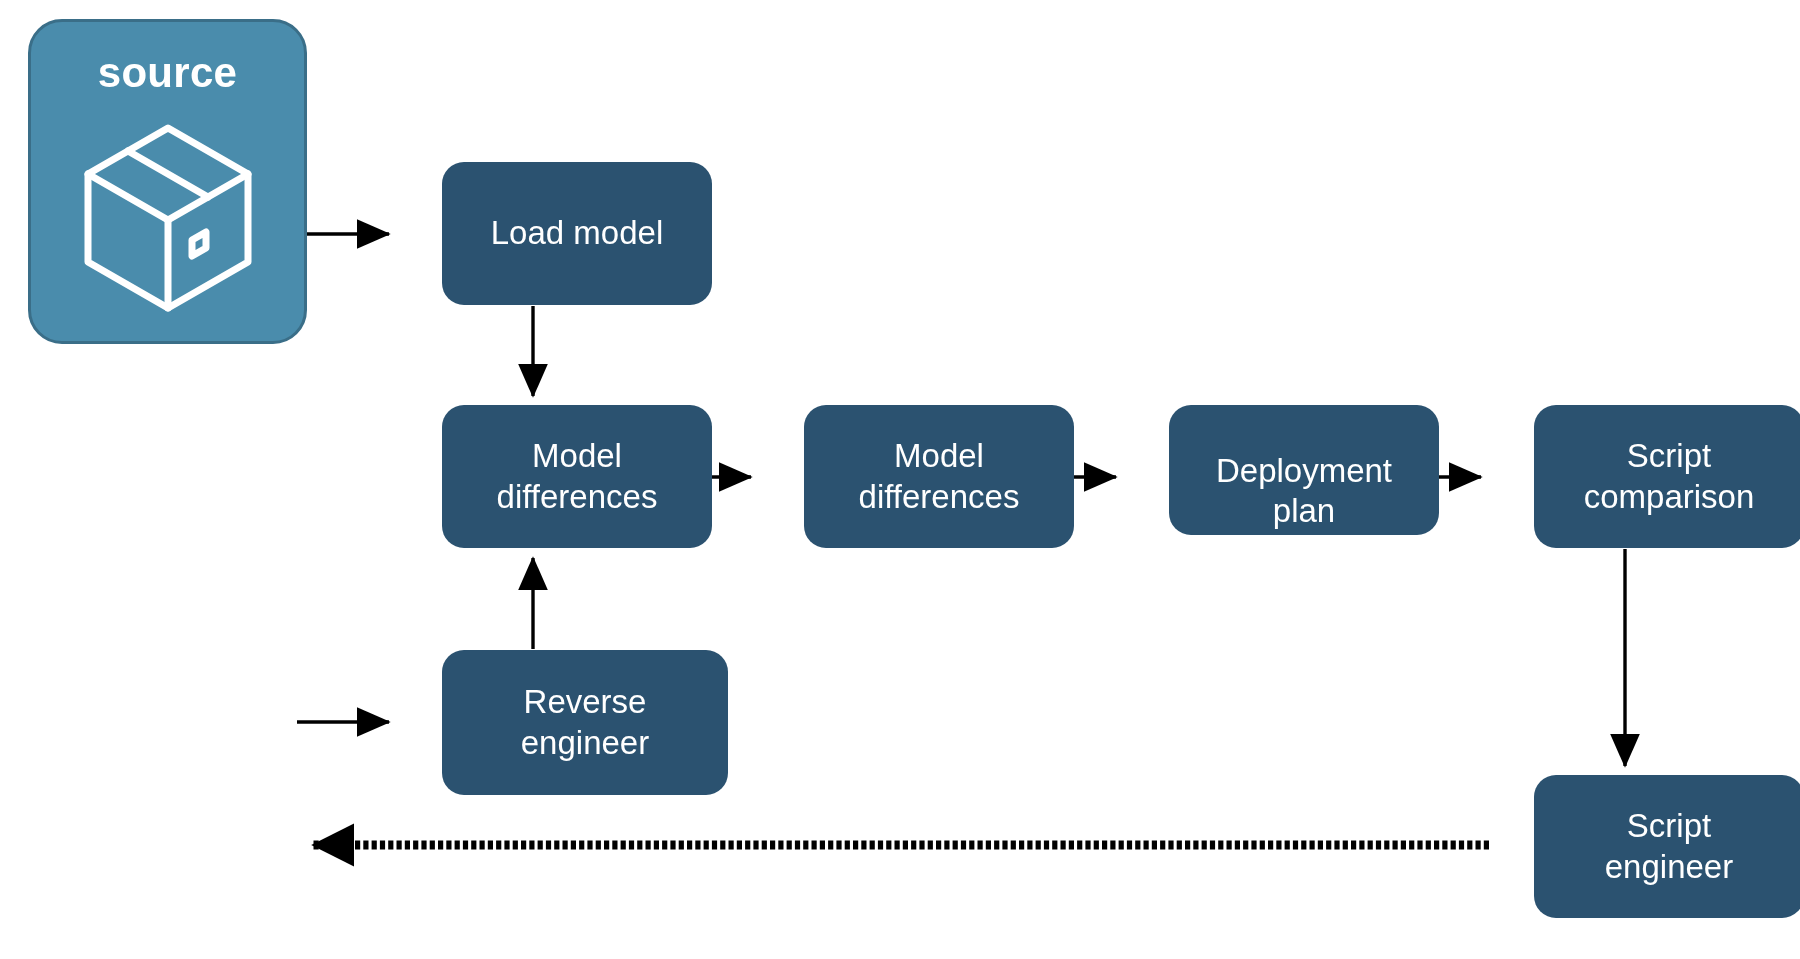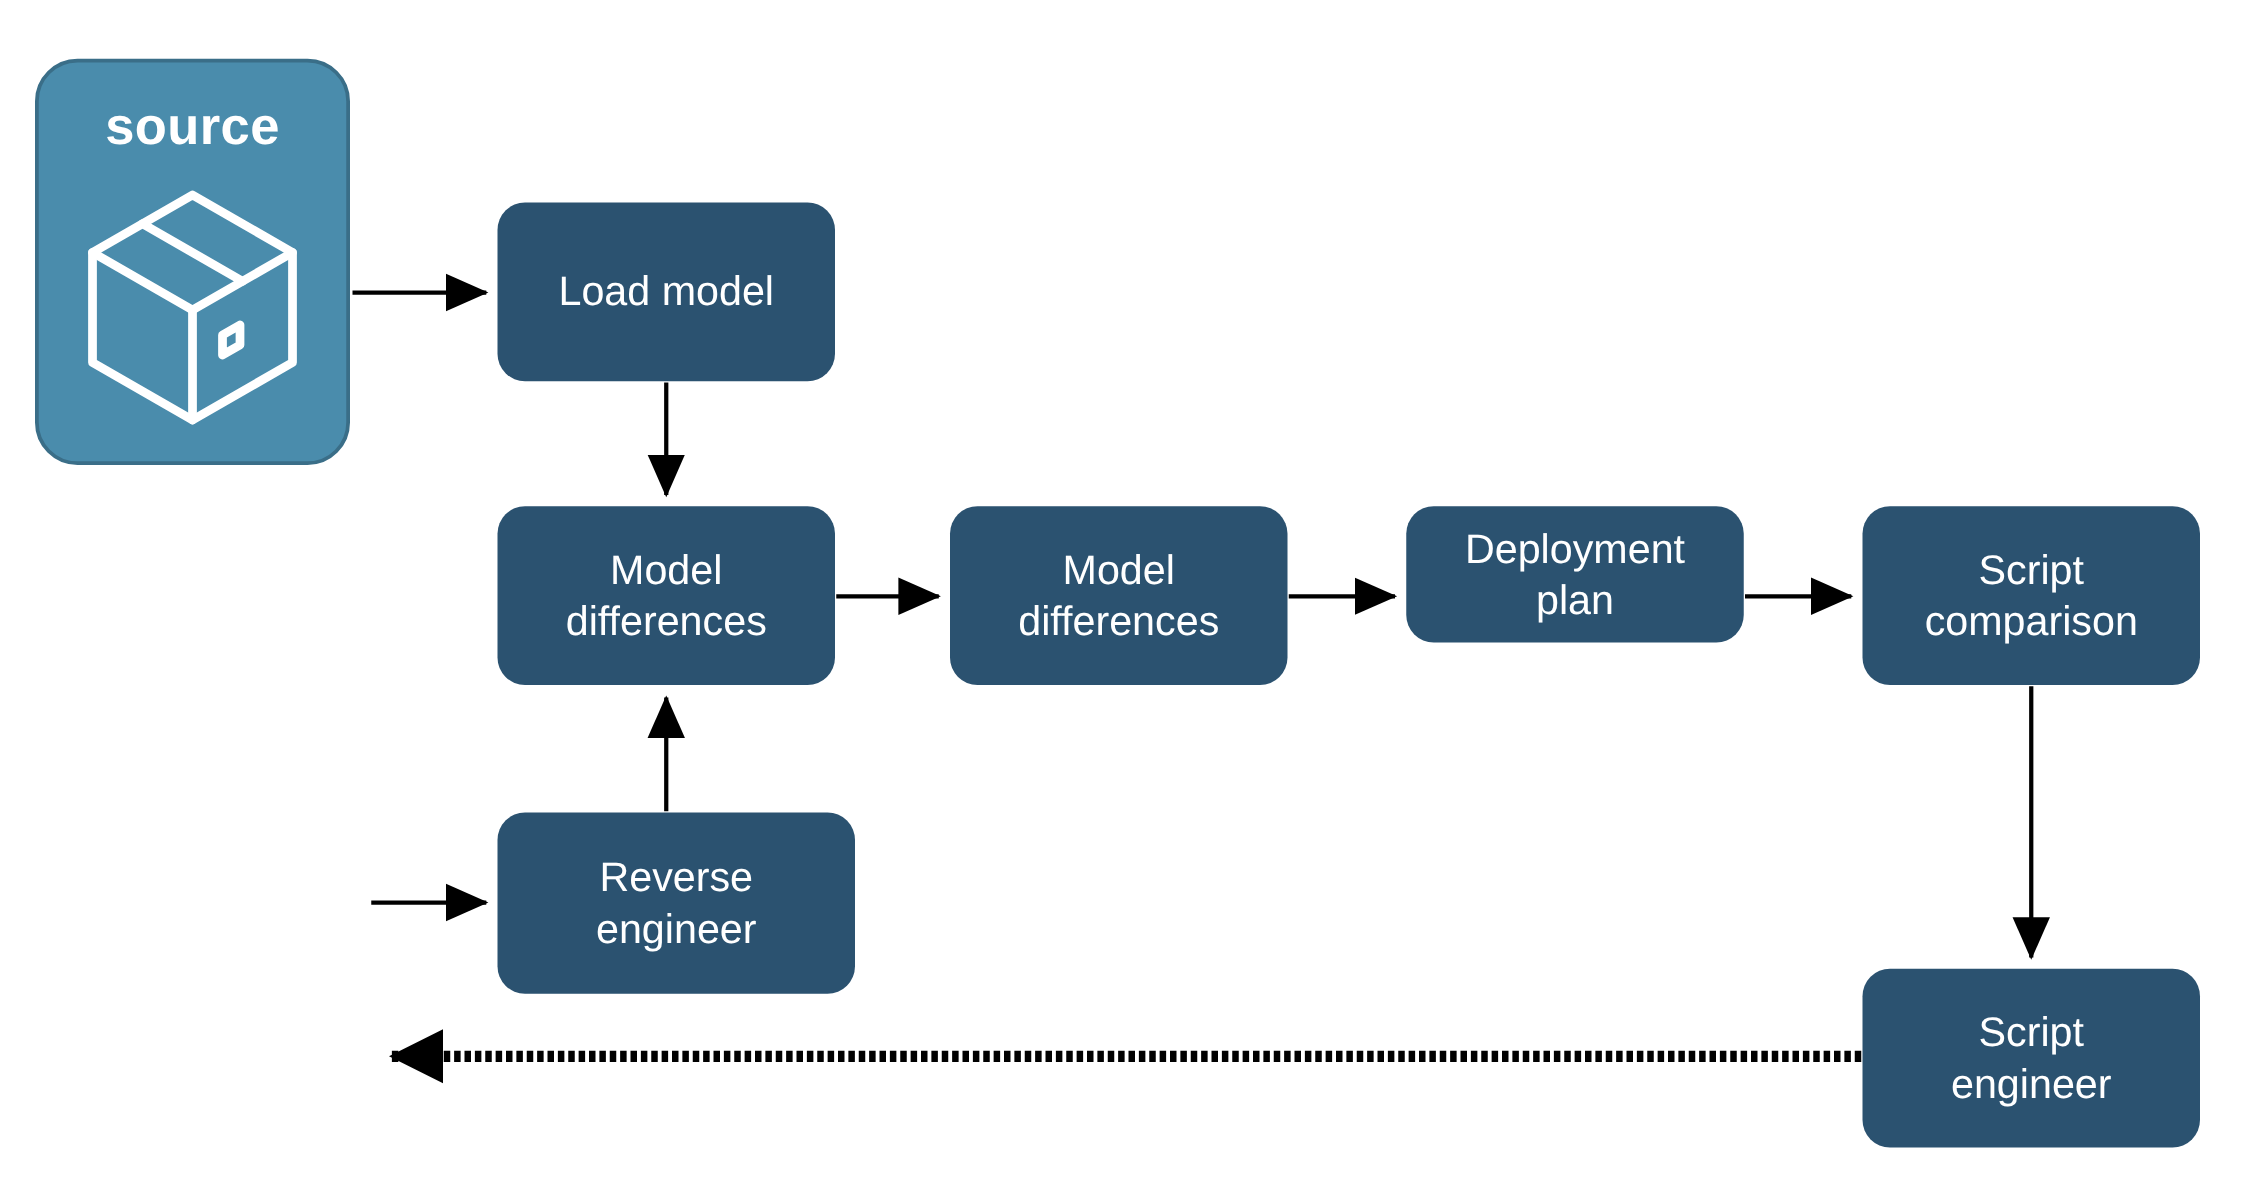--- a/index.html
+++ b/index.html
@@ -56,20 +56,21 @@
     display: flex;
     align-items: center;
     justify-content: center;
     text-align: center;
     color: #ffffff;
     font-size: 33px;
     line-height: 1.22;
     padding: 4px 12px;
     z-index: 3;
     user-select: none;
+    margin-left: 44px;
   }
   
   #connectors {
     position: absolute;
     left: 0;
     top: 0;
     width: 1800px;
     height: 959px;
     z-index: 2;
     pointer-events: none;
@@ -102,21 +103,21 @@
 
     <line x1="1625" y1="549" x2="1625" y2="766" stroke="#000000" stroke-width="3.4" marker-end="url(#arrow-thin)"></line>
 
     <line x1="297" y1="722" x2="389" y2="722" stroke="#000000" stroke-width="3.4" marker-end="url(#arrow-thin)"></line>
 
     <line x1="533" y1="649" x2="533" y2="558" stroke="#000000" stroke-width="3.4" marker-end="url(#arrow-thin)"></line>
 
     <line x1="1489" y1="845" x2="313" y2="845" stroke="#000000" stroke-width="9" stroke-dasharray="5.2 3.1" marker-end="url(#arrow-thick)"></line>
   </svg>
 
-  <div class="endpoint-node" style="left:28px; top:47px; width:252px; height:325px;">
+  <div class="endpoint-node" style="left:28px; top:19px; width:279px; height:325px;">
     <div class="endpoint-label">source</div>
     <div class="endpoint-glyph">
       <svg width="176" height="196" viewBox="0 0 176 196" xmlns="http://www.w3.org/2000/svg">
         <g fill="none" stroke="#ffffff" stroke-width="7" stroke-linejoin="round" stroke-linecap="round">
 
           <path d="M88 8 L168 54 L168 142 L88 188 L8 142 L8 54 Z"></path>
 
           <path d="M8 54 L88 100 L168 54"></path>
           <path d="M88 100 L88 188"></path>
 
@@ -142,21 +143,21 @@
     </span>
   </div>
 
   <div class="process-box" style="left:760px; top:405px; width:270px; height:143px;">
     <span>
       <span>Model</span><br>
       <span>differences</span>
     </span>
   </div>
 
-  <div class="process-box" style="left:1125px; top:405px; width:270px; height:109px;">
+  <div class="process-box" style="left:1125px; top:405px; width:270px; height:130px;align-items:flex-end;">
     <span>
       <span>Deployment</span><br>
       <span>plan</span>
     </span>
   </div>
 
   <div class="process-box" style="left:1490px; top:405px; width:270px; height:143px;">
     <span>
       <span>Script</span><br>
       <span>comparison</span>

